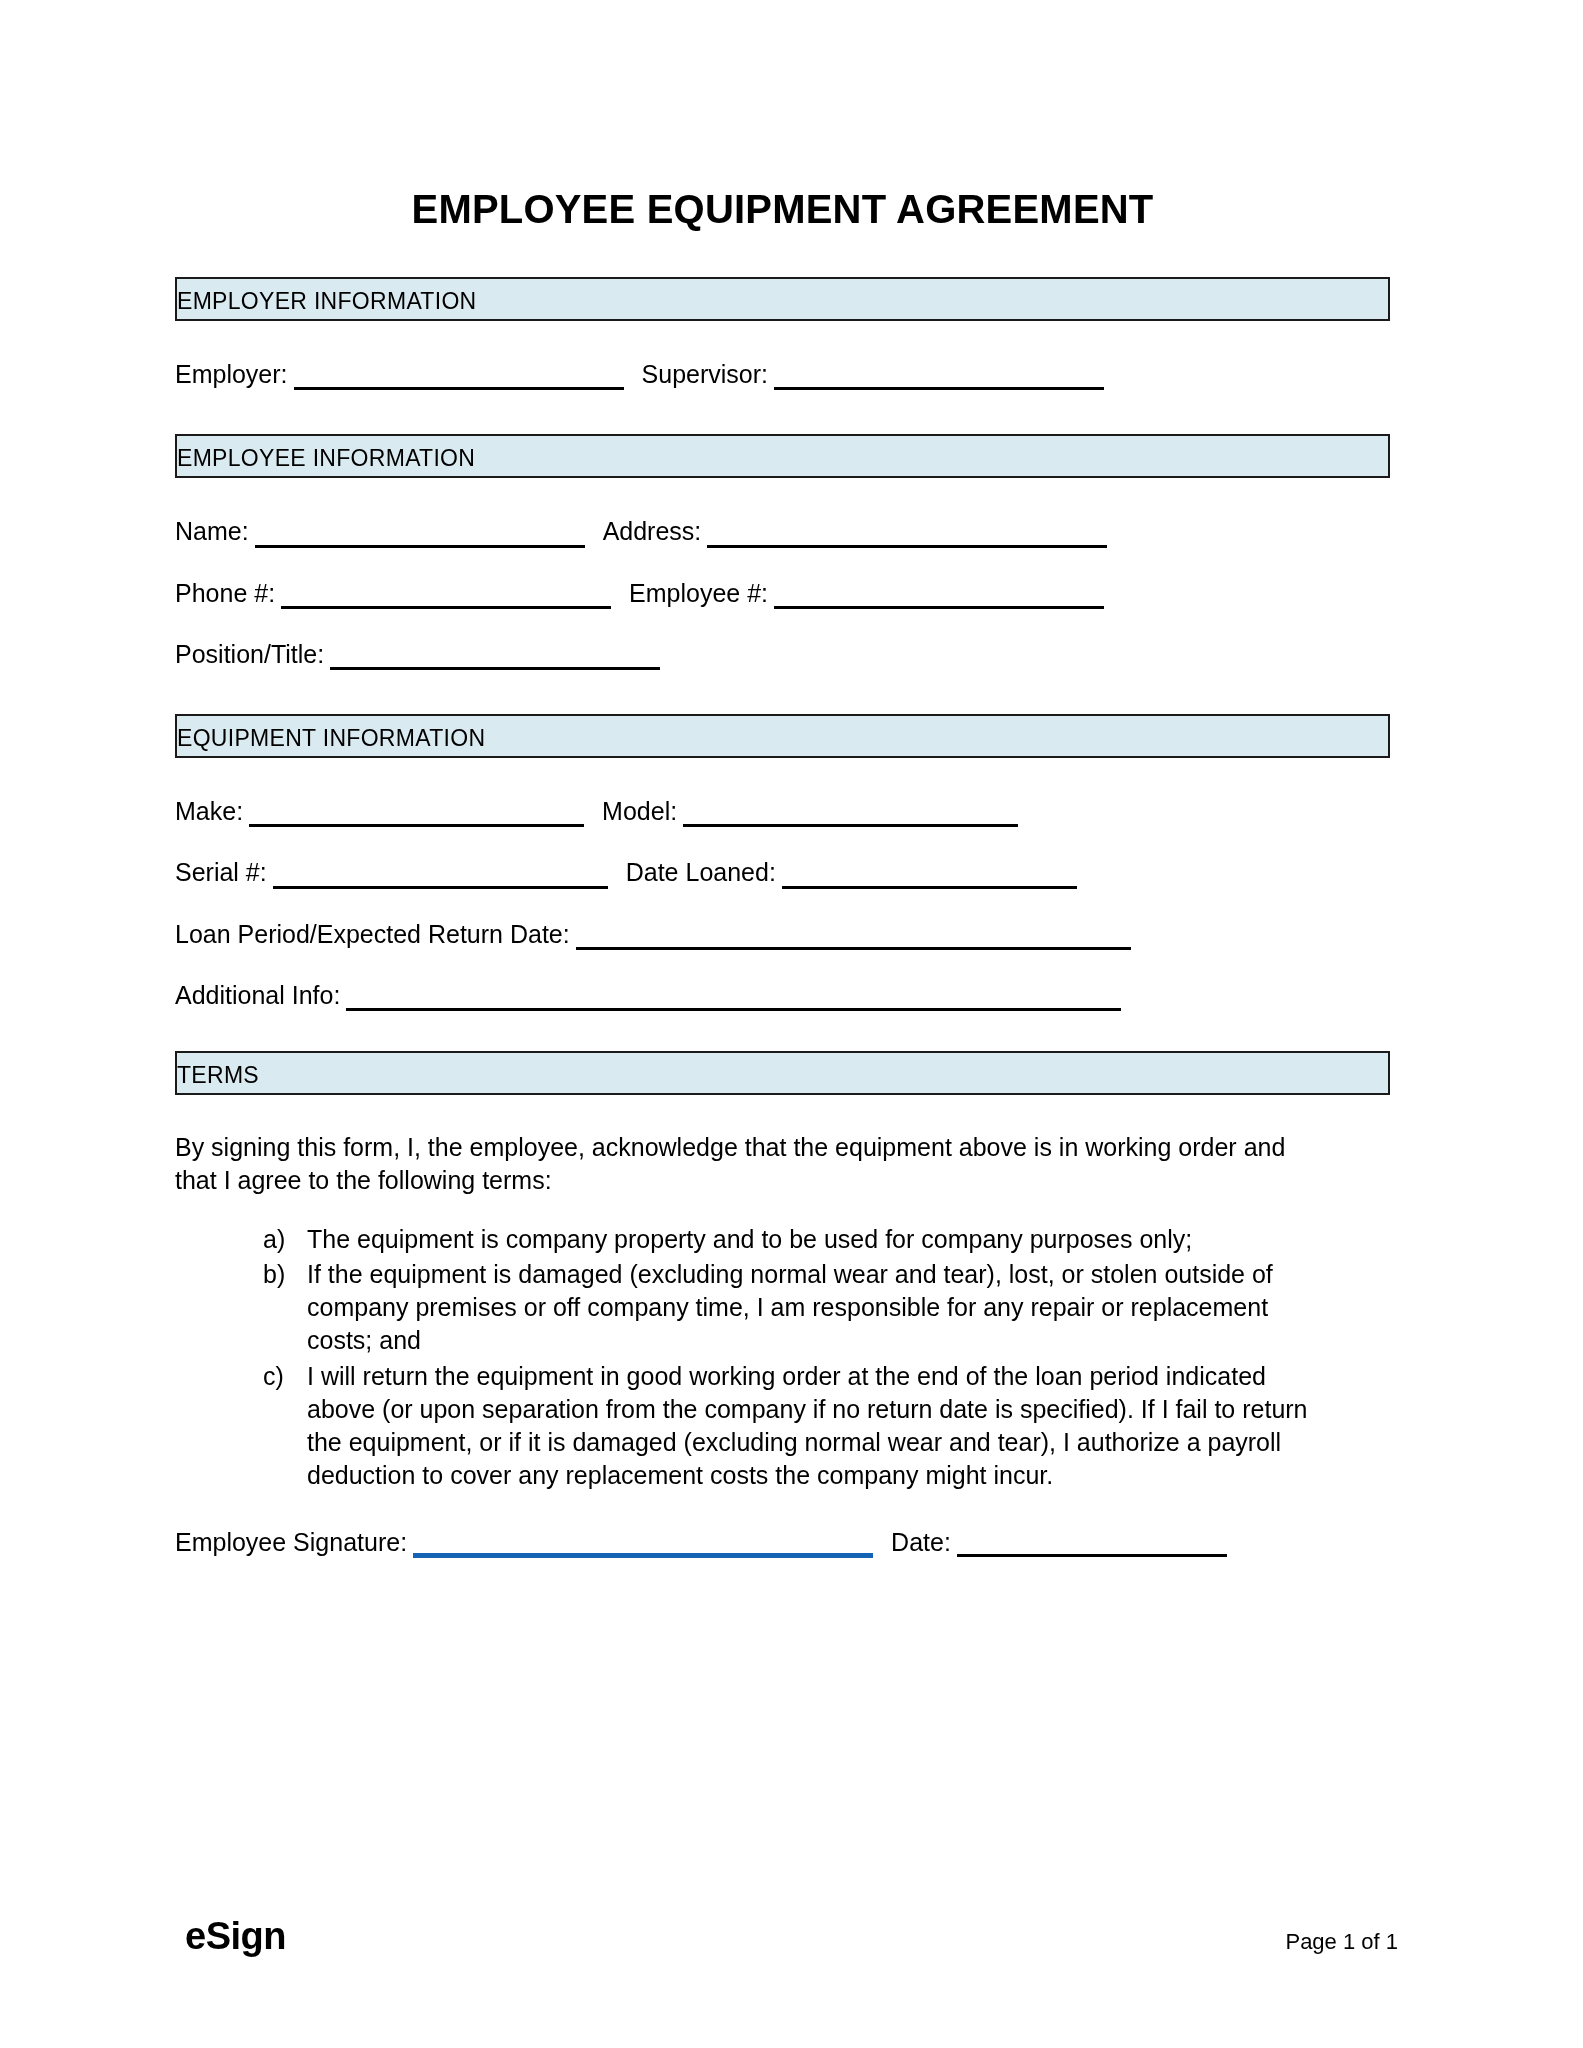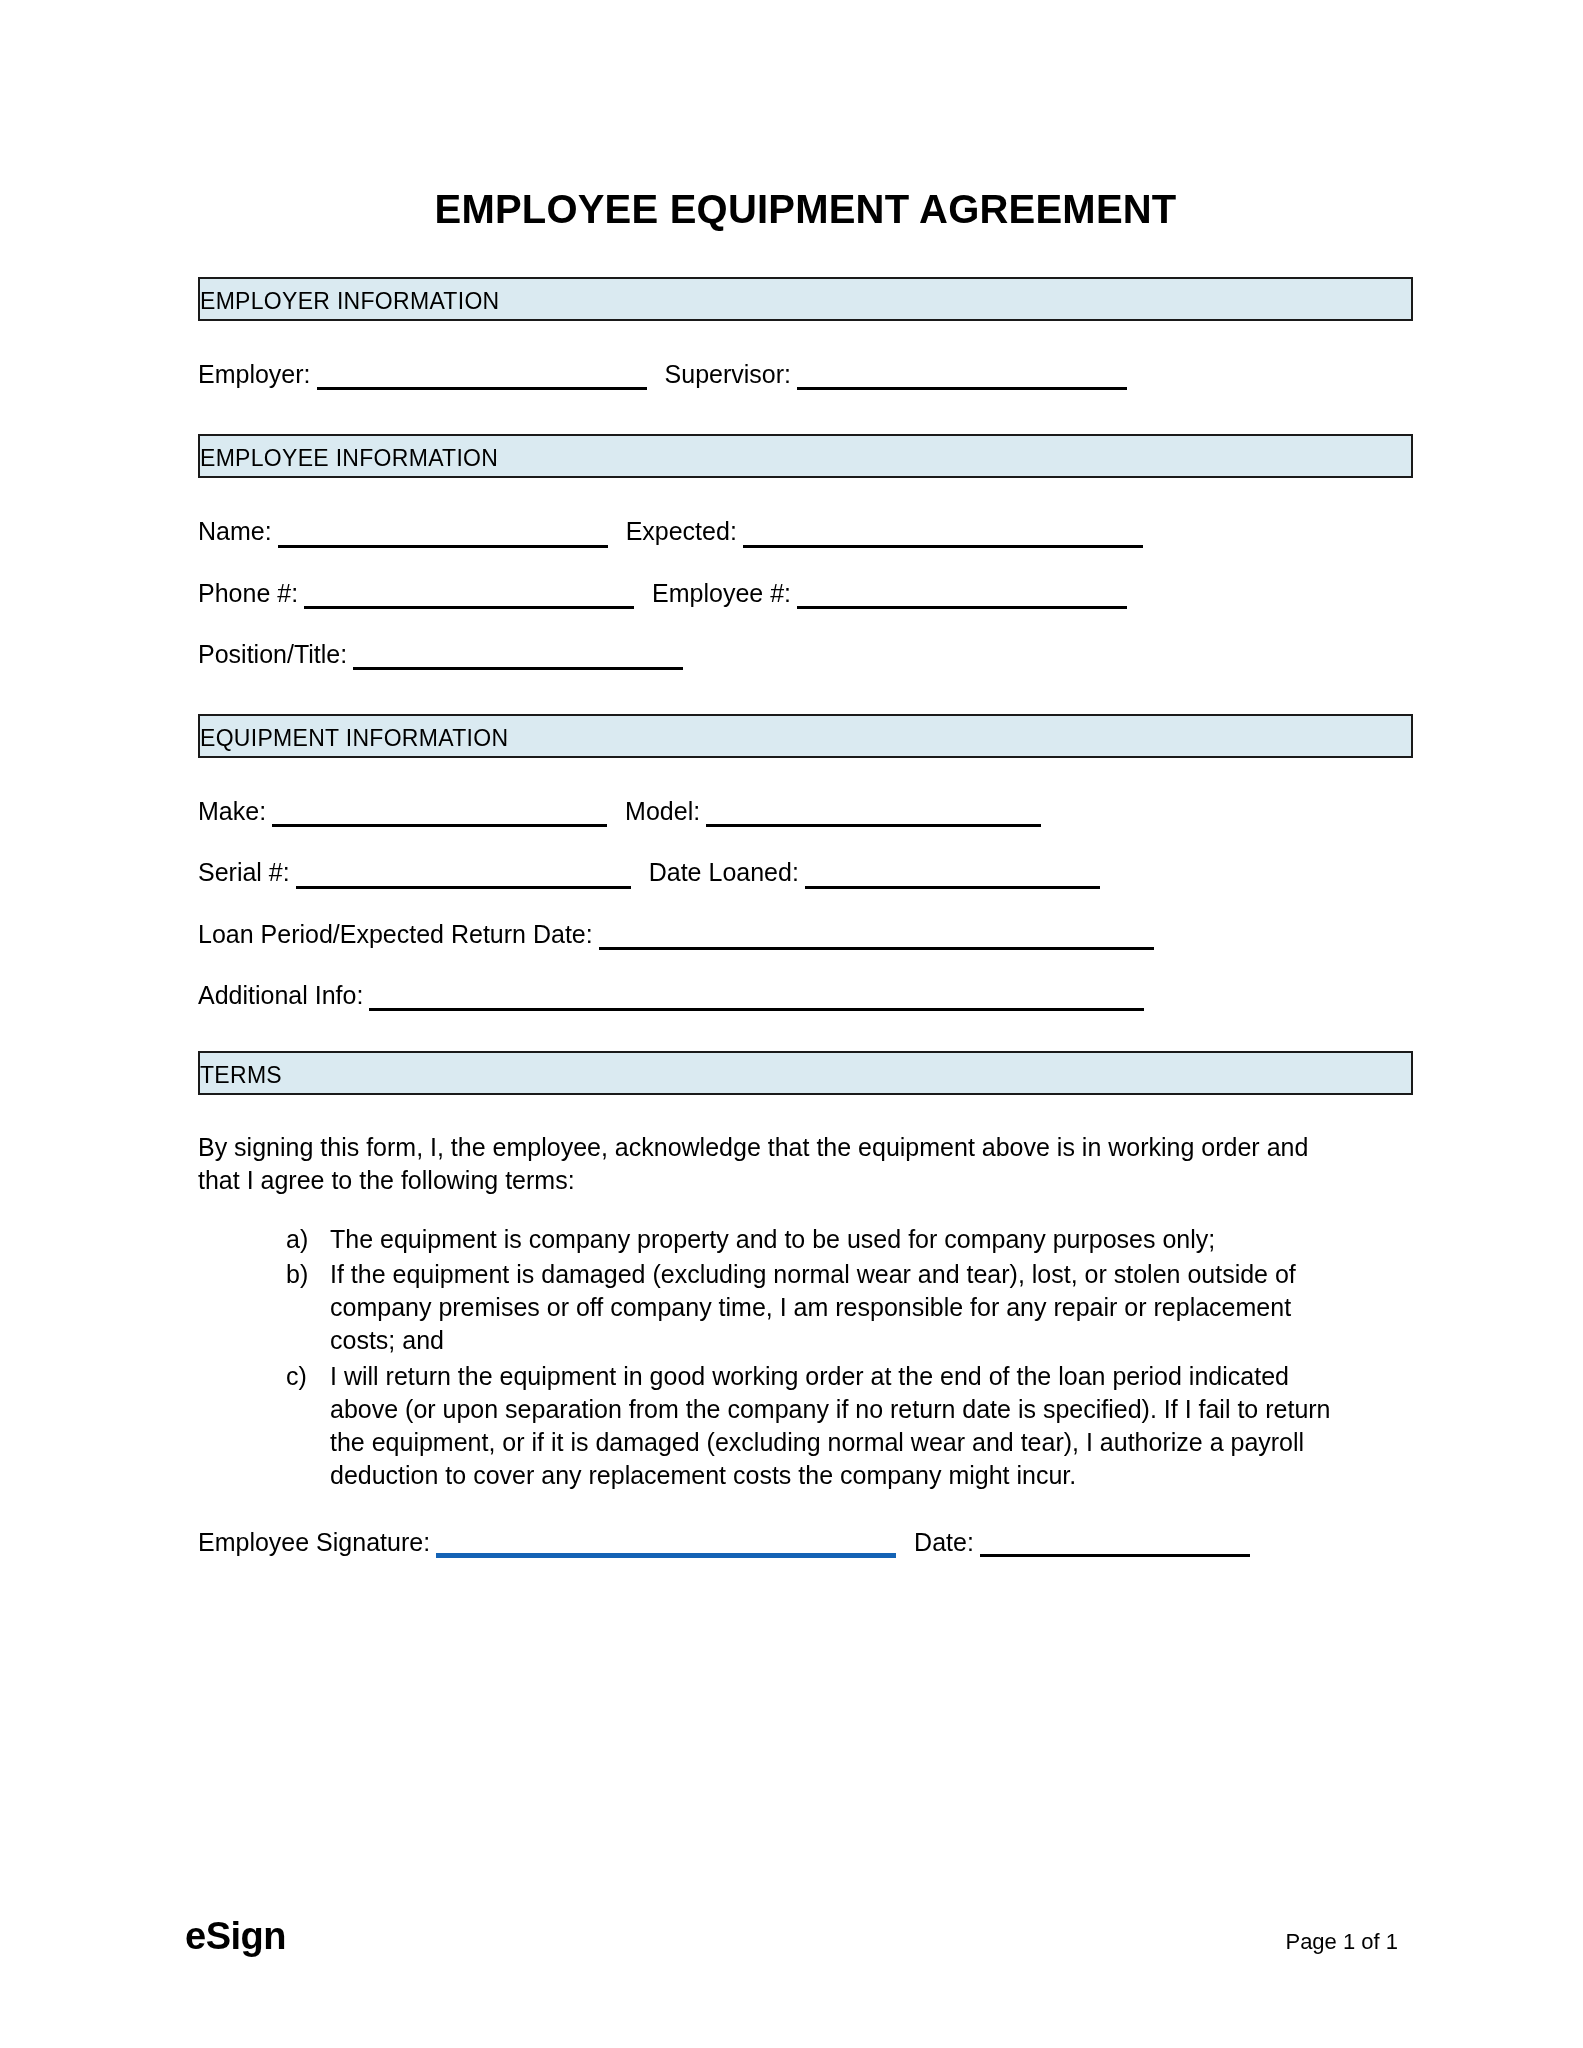--- a/index.html
+++ b/index.html
@@ -18,21 +18,21 @@
     position: relative;
     width: 1583px;
     height: 2048px;
     background: #ffffff;
     box-sizing: border-box;
     padding: 0;
     overflow: hidden;
   }
   .content {
     position: absolute;
-    left: 198px;
+    left: 175px;
     top: 0;
     width: 1215px;
   }
 
   
   .doc-title {
     text-align: center;
     font-size: 40px;
     font-weight: bold;
     letter-spacing: 0.2px;
@@ -152,21 +152,21 @@
       <span class="blank" style="width:330px"></span>
       <span class="field-label">Supervisor:</span>
       <span class="blank last" style="width:330px"></span>
     </div>
 
     <div class="section-bar">EMPLOYEE INFORMATION</div>
 
     <div class="field-row first">
       <span class="field-label">Name:</span>
       <span class="blank" style="width:330px"></span>
-      <span class="field-label">Expected:</span>
+      <span class="field-label">Address:</span>
       <span class="blank last" style="width:400px"></span>
     </div>
 
     <div class="field-row">
       <span class="field-label">Phone #:</span>
       <span class="blank" style="width:330px"></span>
       <span class="field-label">Employee #:</span>
       <span class="blank last" style="width:330px"></span>
     </div>
 

